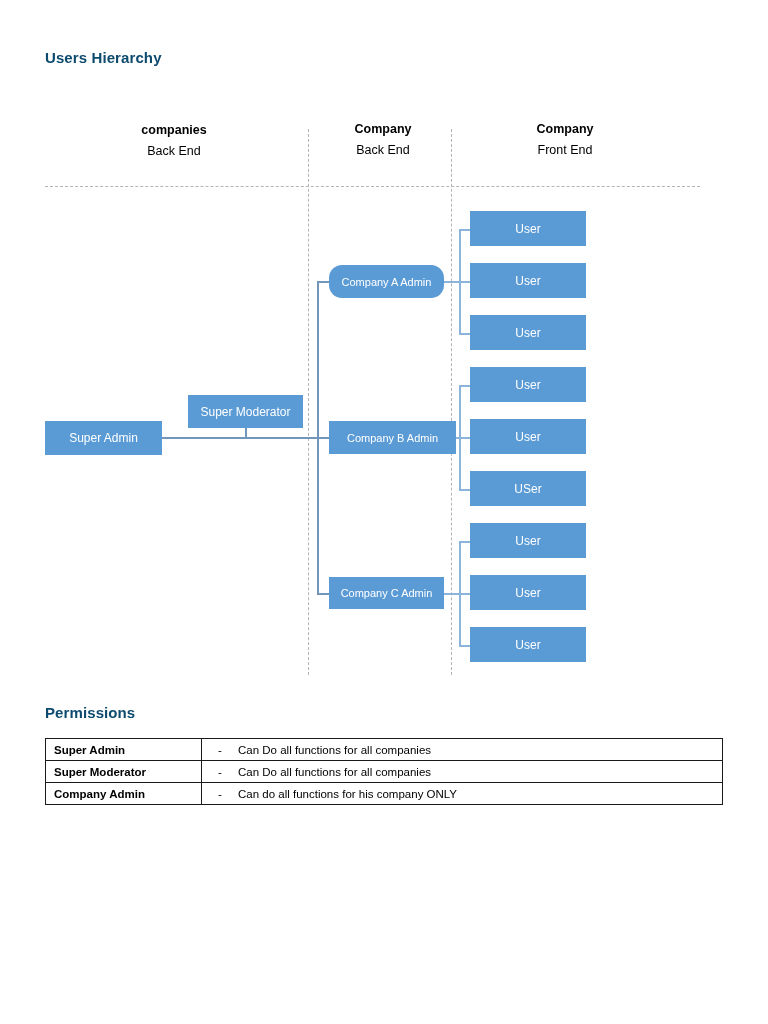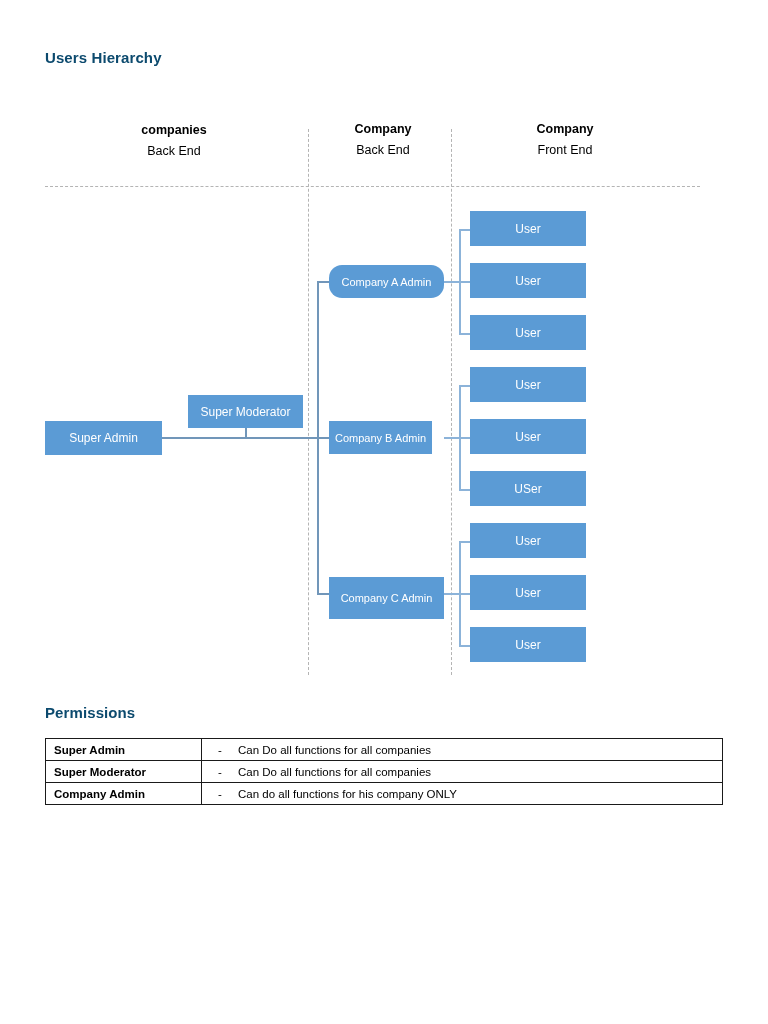--- a/index.html
+++ b/index.html
@@ -176,22 +176,22 @@
   <div class="line h light" style="left:444px; top:593px; width:26px;"></div>
   <div class="line v light" style="left:459px; top:541px; height:105px;"></div>
   <div class="line h light" style="left:459px; top:541px; width:11px;"></div>
   <div class="line h light" style="left:459px; top:645px; width:11px;"></div>
 
   <div class="node" style="left:45px; top:421px; width:117px; height:34px;">Super Admin</div>
 
   <div class="node" style="left:188px; top:395px; width:115px; height:33px;">Super Moderator</div>
 
   <div class="node small" style="left:329px; top:265px; width:115px; height:33px;border-radius:13px;">Company A Admin</div>
-  <div class="node small" style="left:329px; top:421px; width:103px; height:33px;">Company B Admin</div>
-  <div class="node small" style="left:329px; top:577px; width:115px; height:42px;">Company C Admin</div>
+  <div class="node small" style="left:329px; top:421px; width:127px; height:33px;">Company B Admin</div>
+  <div class="node small" style="left:329px; top:577px; width:115px; height:32px;">Company C Admin</div>
 
   <div class="node" style="left:470px; top:211px; width:116px; height:35px;">User</div>
   <div class="node" style="left:470px; top:263px; width:116px; height:35px;">User</div>
   <div class="node" style="left:470px; top:315px; width:116px; height:35px;">User</div>
 
   <div class="node" style="left:470px; top:367px; width:116px; height:35px;">User</div>
   <div class="node" style="left:470px; top:419px; width:116px; height:35px;">User</div>
   <div class="node" style="left:470px; top:471px; width:116px; height:35px;">USer</div>
 
   <div class="node" style="left:470px; top:523px; width:116px; height:35px;">User</div>

